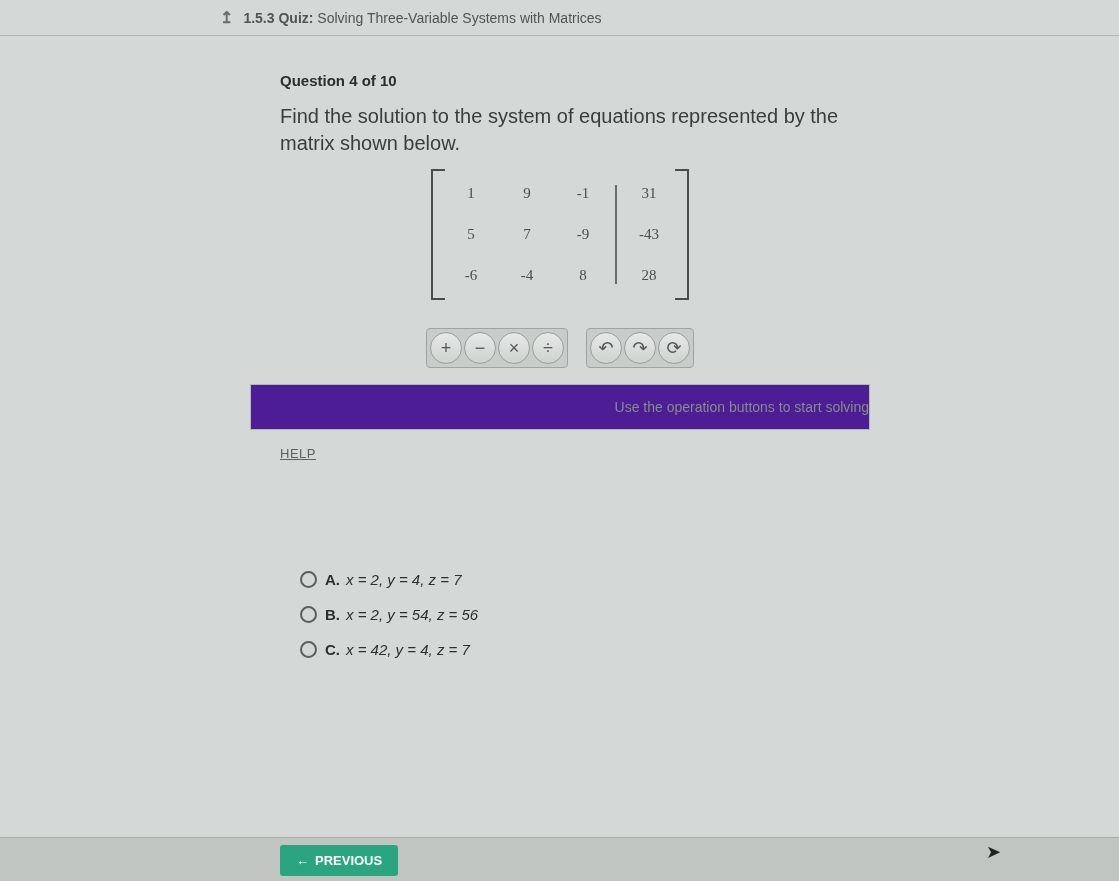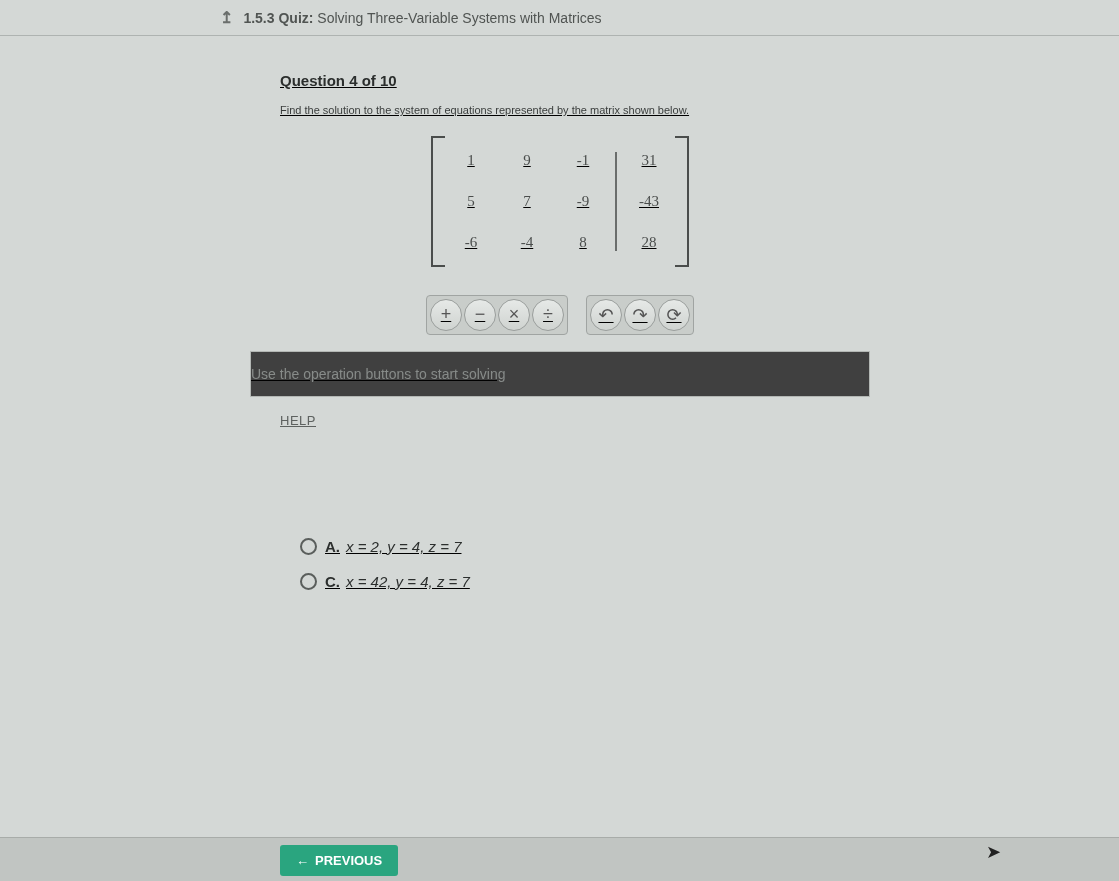--- a/index.html
+++ b/index.html
@@ -26,37 +26,36 @@
   }
   .quiz-title {
     color: #505452;
     font-size: 14px;
   }
   .quiz-title .num { font-weight: bold; }
   .quiz-title .qlbl { font-weight: bold; }
   .content {
     padding: 36px 8px 0 0;
     position: relative;
-    text-decoration: underline;
   }
   .inner {
     margin-left: 280px;
     width: 560px;
   }
   .q-header {
     font-weight: bold;
     color: #2b2e2d;
     font-size: 15px;
     margin-bottom: 14px;
   }
   .q-text {
     color: #3a3d3c;
-    font-size: 11px;
+    font-size: 20px;
     line-height: 1.35;
-    margin-bottom: 12px;
+    margin-bottom: 6px;
   }
   .matrix-wrap {
     display: flex;
     justify-content: center;
     margin-bottom: 22px;
   }
   .matrix {
     position: relative;
     padding: 14px 18px;
     display: flex;
@@ -112,23 +111,23 @@
     border-radius: 50%;
     background: linear-gradient(#e6e9e7, #cfd3d0);
     display: flex;
     align-items: center;
     justify-content: center;
     color: #555;
     font-size: 18px;
     cursor: pointer;
   }
   .instruction-bar {
-    background: #404040;
+    background: #4c1d95;
     border: 1px solid #b3b7b4;
-    text-align: left;
+    text-align: right;
     padding: 14px 0;
     color: #878b89;
     font-size: 14px;
     margin: 0 -30px;
   }
   .help-link {
     text-align: right;
     color: #5e6260;
     font-size: 13px;
     text-decoration: underline;
@@ -277,20 +276,26 @@
     <div class="answers">
       <div class="answer">
         <div class="radio"></div>
         <div class="answer-label">
           <span class="letter">A.</span><span class="ital">x = 2, y = 4, z = 7</span>
         </div>
       </div>
       <div class="answer">
         <div class="radio"></div>
         <div class="answer-label">
+          <span class="letter">B.</span><span class="ital">x = 2, y = 54, z = 56</span>
+        </div>
+      </div>
+      <div class="answer">
+        <div class="radio"></div>
+        <div class="answer-label">
           <span class="letter">C.</span><span class="ital">x = 42, y = 4, z = 7</span>
         </div>
       </div>
     </div>
   </div>
 
 </div>
 
 <div class="footer-bar">
   <button class="prev-btn">

